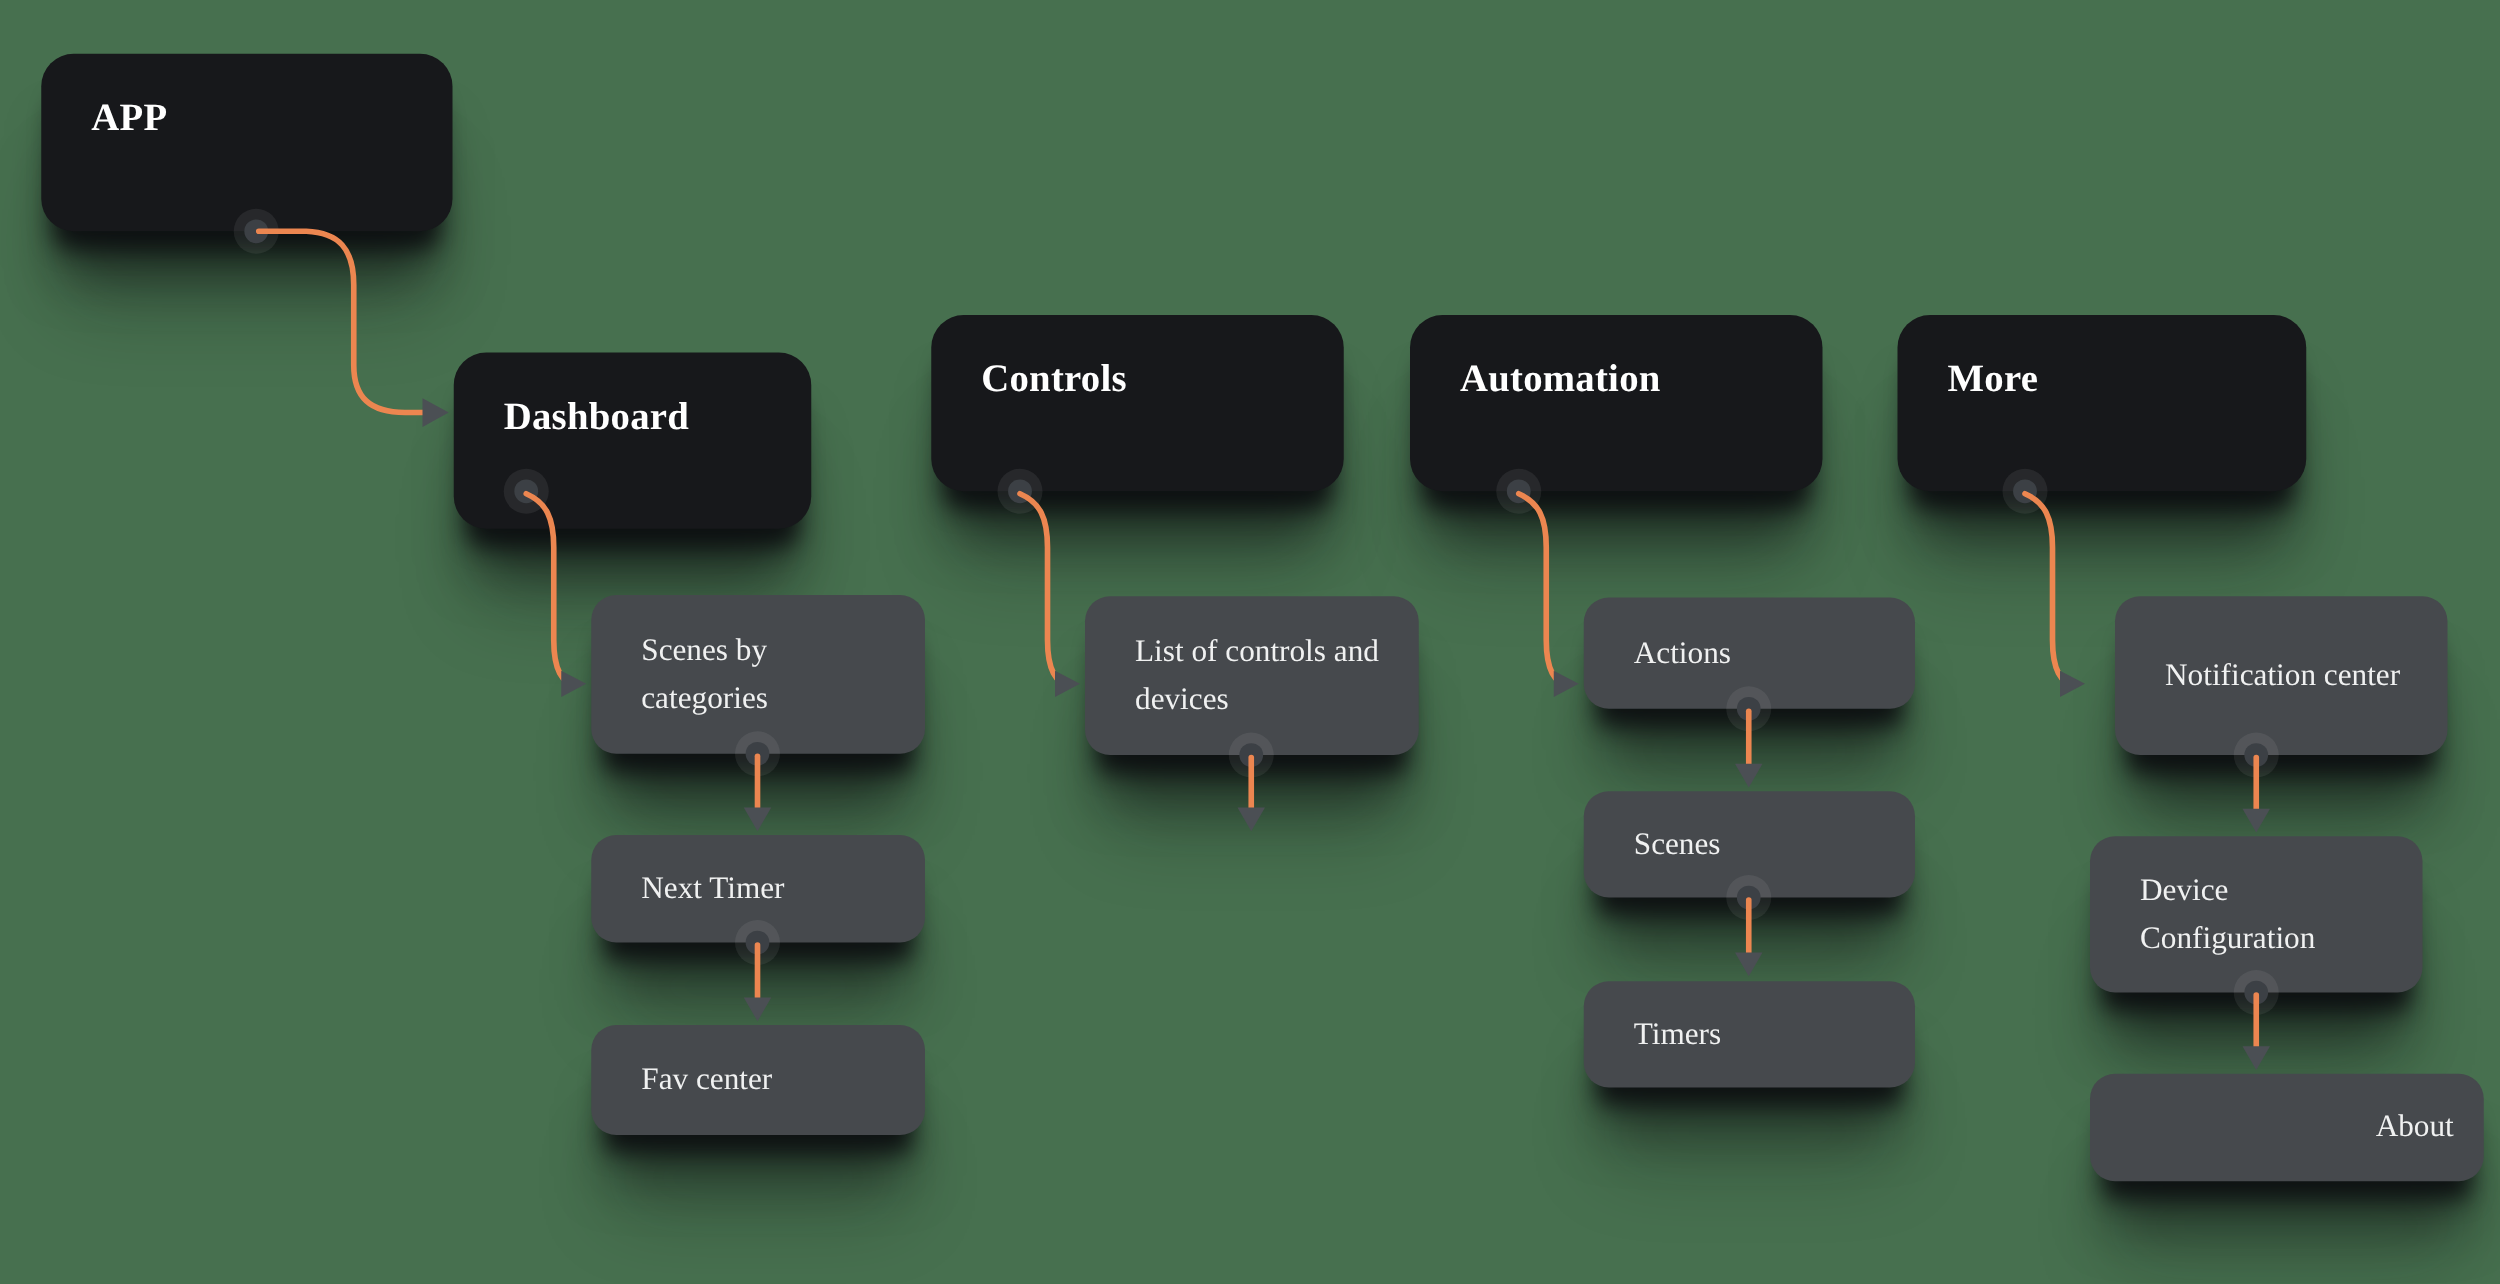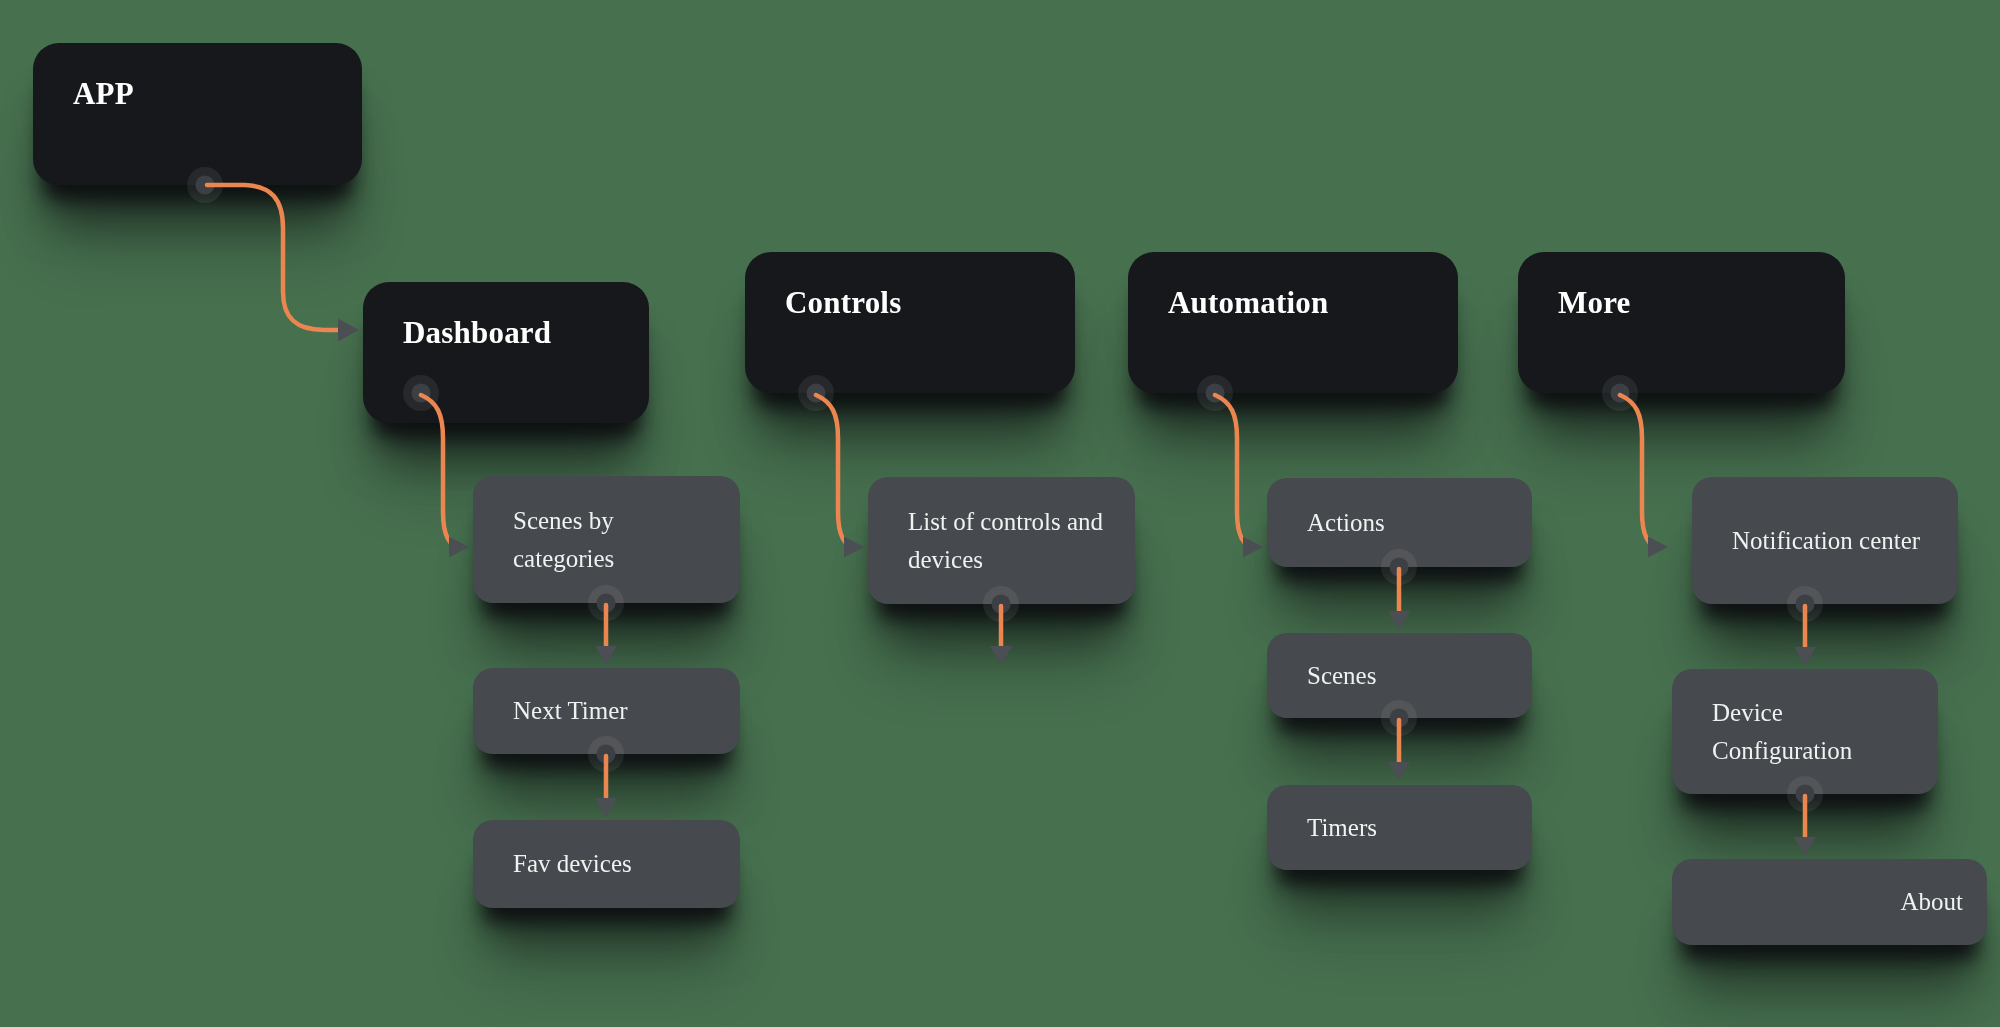--- a/index.html
+++ b/index.html
@@ -108,21 +108,21 @@
     <span class="title">More</span>
   </div>
 
   <div class="node child n-status">
     <span class="label">Scenes by categories</span>
   </div>
   <div class="node child n-next-timer">
     <span class="label">Next Timer</span>
   </div>
   <div class="node child n-fav-devices">
-    <span class="label">Fav devices</span>
+    <span class="label">Fav center</span>
   </div>
 
   <div class="node child n-list">
     <span class="label">List of controls and devices</span>
   </div>
 
   <div class="node child n-actions">
     <span class="label">Actions</span>
   </div>
   <div class="node child n-scenes">

